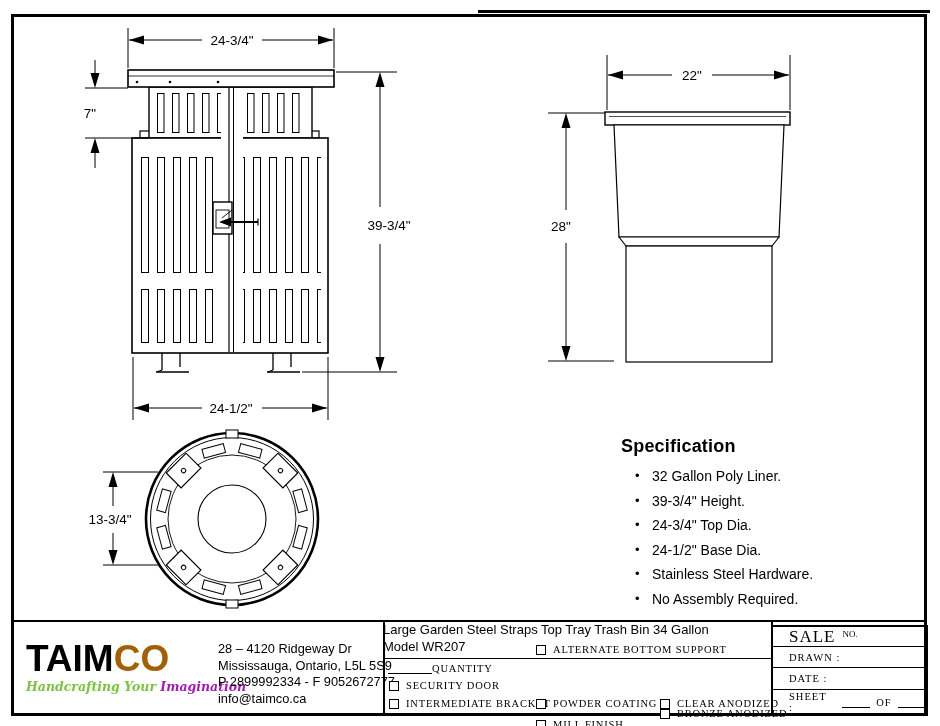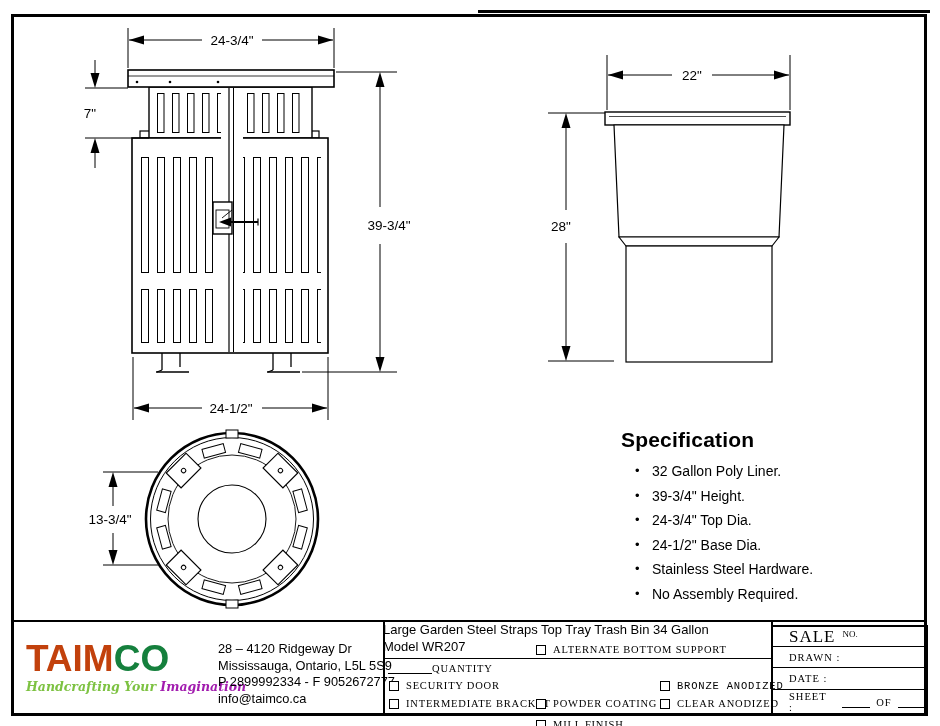--- a/index.html
+++ b/index.html
@@ -7,21 +7,21 @@
     position:relative;width:940px;height:726px;background:#ffffff;
     font-family:"Liberation Sans",sans-serif;color:#000;overflow:hidden;
   }
   .hline,.vline{position:absolute;background:#000;}
   
   .border-frame{position:absolute;left:11px;top:14px;width:916px;height:702px;border:3px solid #000;box-sizing:border-box;}
   
   .drawing-svg{position:absolute;left:0;top:0;}
   
   .spec{position:absolute;left:621px;top:424px;width:300px;}
-  .spec h2{margin:4px 0 12px 0;font-size:21px;font-weight:bold;letter-spacing:.2px;}
+  .spec h2{margin:12px 0 12px 0;font-size:18px;font-weight:bold;letter-spacing:.2px;}
   .spec-item{display:flex;margin:0 0 10.5px 14px;font-size:14px;line-height:14px;}
   .spec-item .bullet{width:17px;font-size:13px;}
   
   .tb-title{position:absolute;left:383px;top:622px;width:388px;text-align:left;font-size:13px;line-height:16.5px;}
   .opt{position:absolute;display:flex;align-items:center;gap:7px;font-size:10.5px;letter-spacing:.8px;font-family:"Liberation Serif","DejaVu Serif",serif;}
   .cbox{width:10px;height:10px;border:1.2px solid #000;box-sizing:border-box;background:#fff;}
   .blankline{display:inline-block;border-bottom:1px solid #000;height:10px;}
   
   .sale-box{position:absolute;left:771px;top:625px;width:157px;height:91px;border:2px solid #000;box-sizing:border-box;font-family:"Liberation Serif","DejaVu Serif",serif;}
   .sale-row{box-sizing:border-box;border-bottom:1.6px solid #000;padding-left:16px;display:flex;align-items:center;}
@@ -241,21 +241,21 @@
         <span>No Assembly Required.</span>
       </div>
   </div>
 
   <div class="hline" style="left:11px;top:620px;width:916px;height:2px;"></div>
   <div class="vline" style="left:383px;top:620px;width:1.6px;height:96px;"></div>
   <div class="vline" style="left:771px;top:620px;width:2px;height:96px;"></div>
   <div class="hline" style="left:383px;top:658px;width:388px;height:1.4px;"></div>
 
   <div class="logo">
-    <div class="logo-word"><span style="color:#c2410c;">TAIM</span><span style="color:#15803d;">CO</span></div>
+    <div class="logo-word"><span style="color:#000000;">TAIM</span><span style="color:#a16207;">CO</span></div>
     <div class="logo-tag"><span style="color:#7DC242;">Handcrafting Your </span><span style="color:#a21caf;">Imagination</span></div>
   </div>
   <div class="addr">
     <div>28 – 4120 Ridgeway Dr</div>
     <div>Mississauga, Ontario, L5L 5S9</div>
     <div>P 2899992334 - F 9052672777</div>
     <div>info@taimco.ca</div>
   </div>
 
   <div class="tb-title">
@@ -280,21 +280,21 @@
       <span>ALTERNATE BOTTOM SUPPORT</span>
   </div>
   <div class="opt" style="left:536px;top:680px;margin-top:39px;">
     <span class="cbox"></span>
       <span>MILL FINISH</span>
   </div>
   <div class="opt" style="left:536px;top:698px;">
     <span class="cbox"></span>
       <span>POWDER COATING</span>
   </div>
-  <div class="opt" style="left:660px;top:680px;font-family:Liberation Mono, monospace;">
+  <div class="opt" style="left:660px;top:708px;">
     <span class="cbox"></span>
       <span>BRONZE ANODIZED</span>
   </div>
   <div class="opt" style="left:660px;top:698px;">
     <span class="cbox"></span>
       <span>CLEAR ANODIZED</span>
   </div>
 
   <div class="sale-box">
     <div class="sale-row" style="height:20px;">

